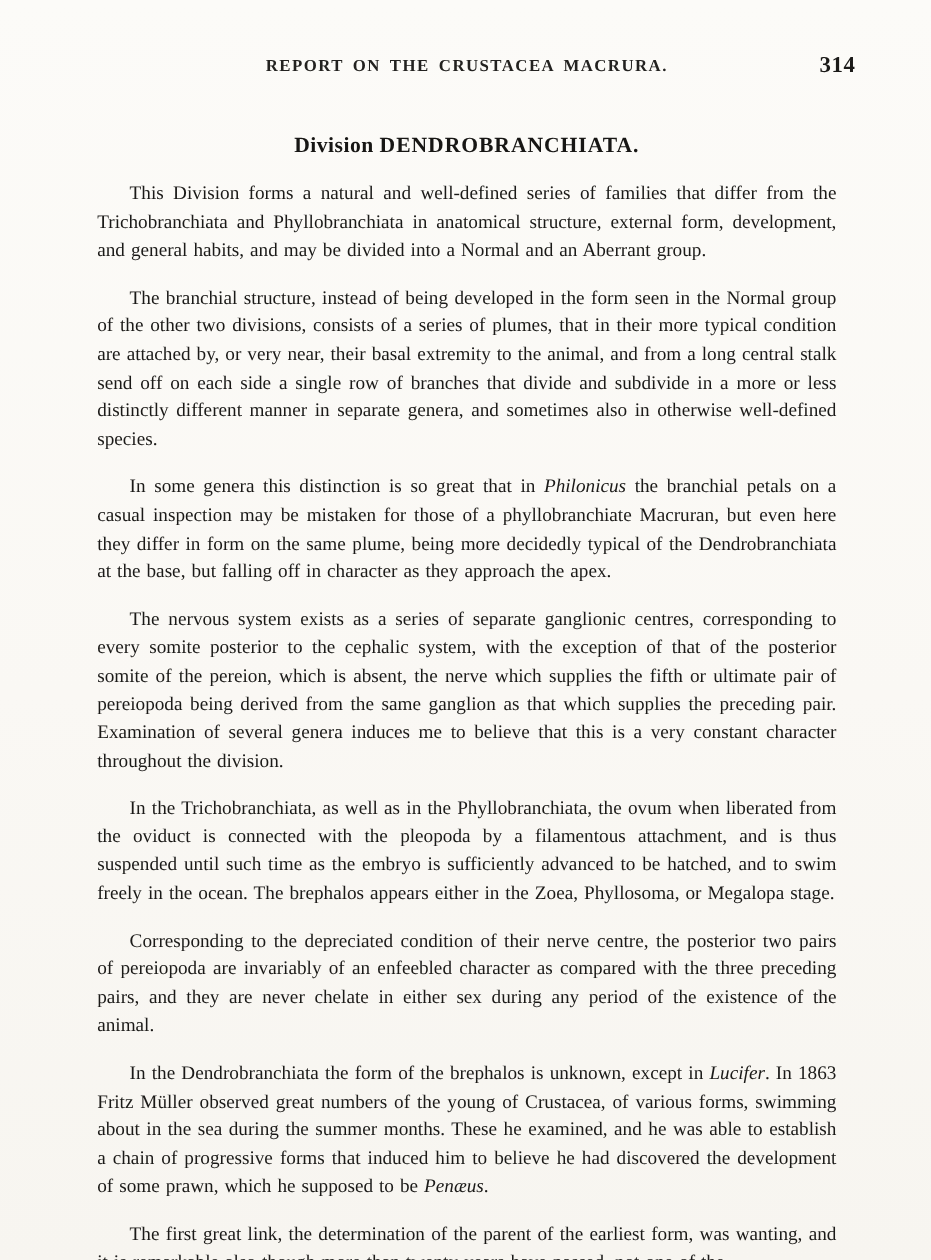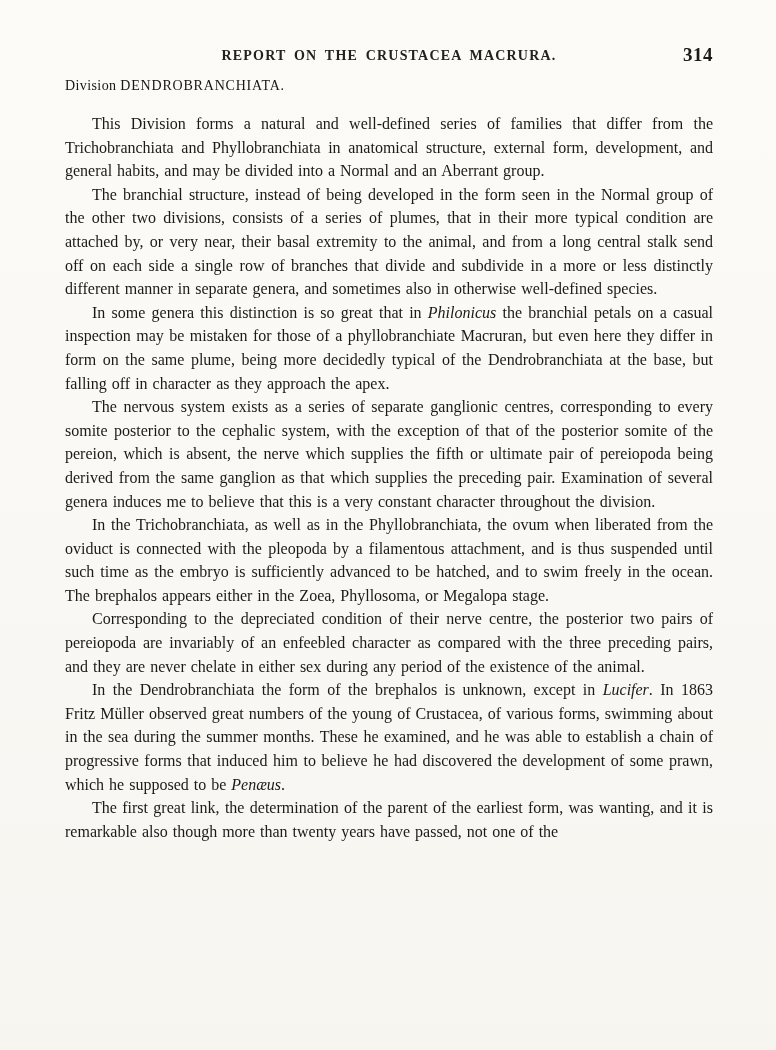--- a/index.html
+++ b/index.html
@@ -15,21 +15,21 @@
     background: linear-gradient(180deg, #fcfbf8 0%, #faf8f4 55%, #f7f5f0 100%);
     color: #1b1a18;
     font-family: "Liberation Serif", "DejaVu Serif", serif;
     box-sizing: border-box;
     padding: 44px 63px 0 65px;
     overflow: hidden;
   }
   .running-head {
     position: relative;
     height: 26px;
-    margin-bottom: 8px;
+    margin-bottom: 41px;
   }
   .head-title {
     display: block;
     text-align: center;
     font-size: 14px;
     letter-spacing: 1.2px;
     word-spacing: 3px;
     font-weight: 700;
     color: #232220;
     padding-top: 4px;
@@ -38,36 +38,36 @@
     position: absolute;
     right: 0;
     top: 0;
     font-size: 19px;
     font-weight: 700;
     letter-spacing: 0.5px;
     color: #1b1a18;
   }
   .division-title {
     margin: 0 0 18px 0;
-    text-align: left;
-    font-size: 14px;
-    font-weight: 400;
+    text-align: center;
+    font-size: 18px;
+    font-weight: 700;
     letter-spacing: 0.4px;
     color: #171614;
   }
   .division-title .caps {
     letter-spacing: 0.8px;
   }
   .body-text {
     font-size: 16px;
     line-height: 23.6px;
     text-align: justify;
   }
   .body-text p.para {
-    margin: 0;
+    margin: 16px;
     text-indent: 27px;
     word-spacing: 1px;
   }
   .body-text .it {
     font-style: italic;
   }
 </style>
 </head>
 <body>
 

